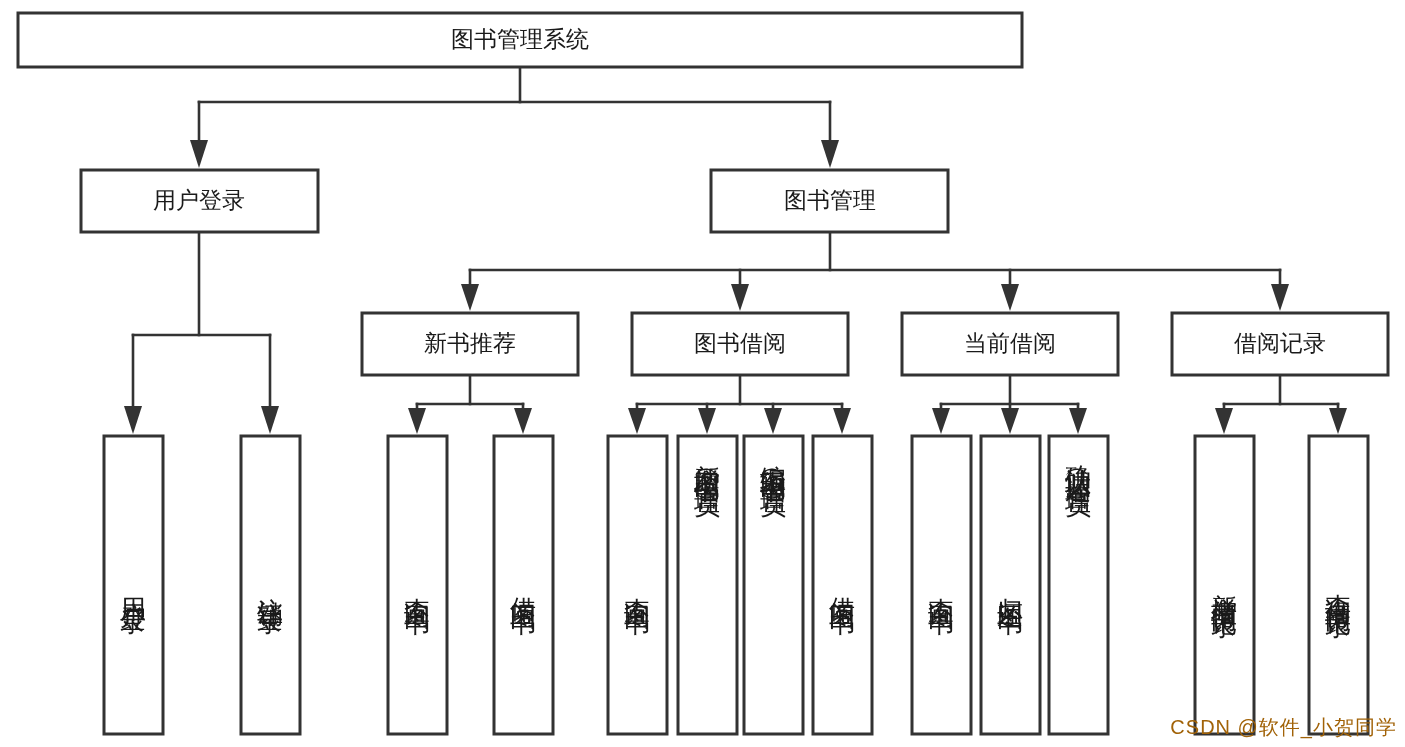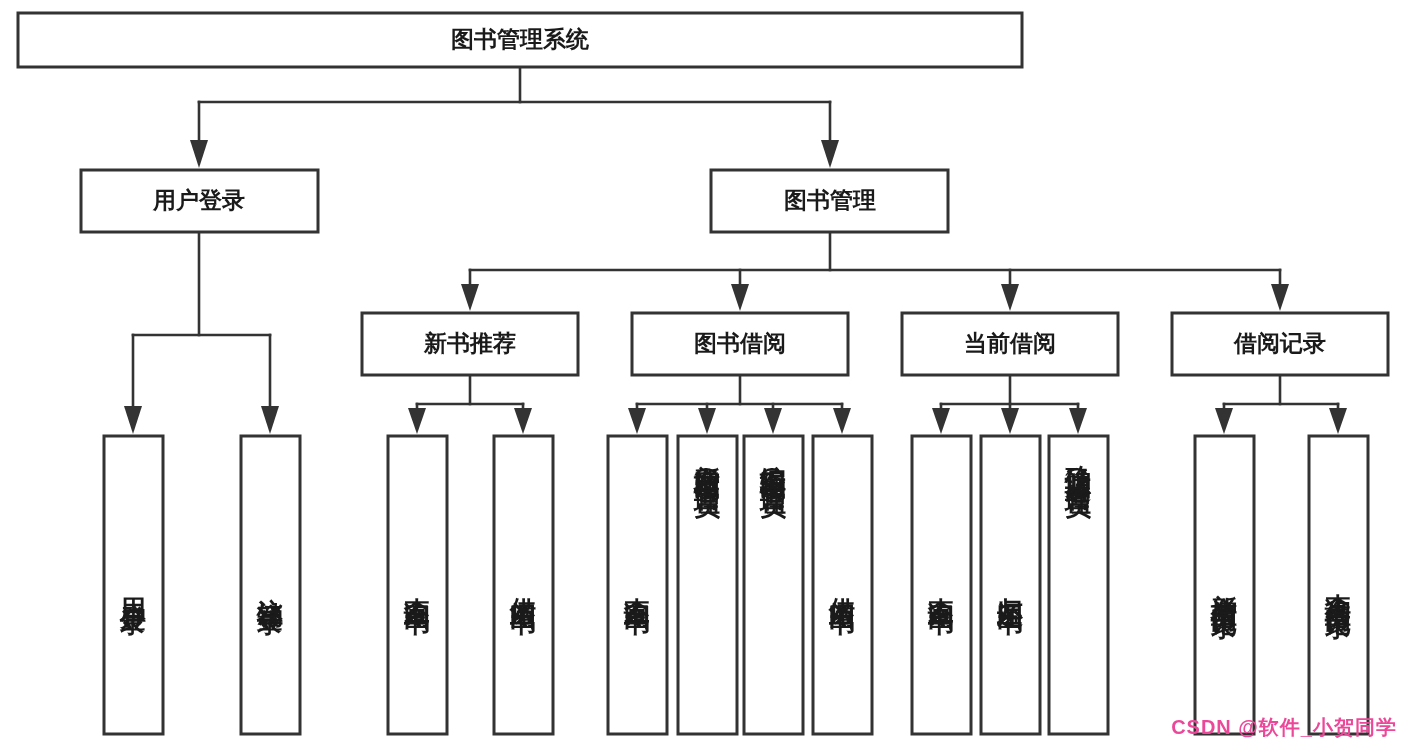--- a/index.html
+++ b/index.html
@@ -12,21 +12,20 @@
     width: 1405px;
     height: 747px;
     overflow: hidden;
     font-family: "Liberation Sans", "DejaVu Sans", sans-serif;
   }
   #diagram-root {
     position: relative;
     width: 1405px;
     height: 747px;
     background: #ffffff;
-    font-weight: bold;
   }
   svg#tree-svg {
     position: absolute;
     left: 0;
     top: 0;
     width: 1405px;
     height: 747px;
     display: block;
   }
   .node-box {
@@ -69,21 +68,21 @@
     display: flex;
     align-items: center;
     justify-content: center;
   }
   #watermark {
     position: absolute;
     right: 8px;
     bottom: 6px;
     font-family: "Liberation Sans", "DejaVu Sans", sans-serif;
     font-size: 20px;
-    color: #ec4899;
+    color: #a16207;
     letter-spacing: 1px;
     white-space: nowrap;
     user-select: none;
   }
 </style>
 </head>
 <body>
 
 <div id="diagram-root">
 

